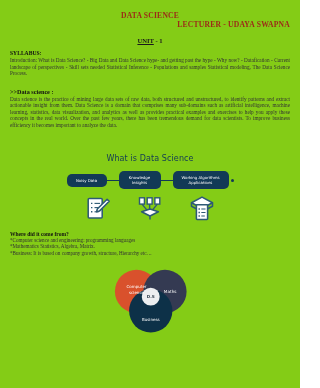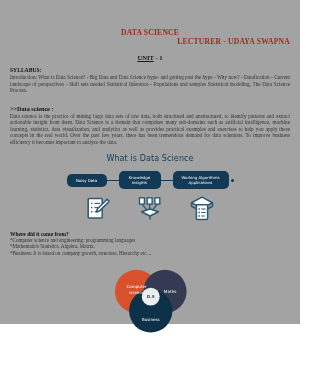--- a/index.html
+++ b/index.html
@@ -10,24 +10,24 @@
   body {
     width: 300px;
     height: 388px;
     overflow: hidden;
     font-family: "Liberation Serif", serif;
     color: #222222;
   }
   .page {
     position: relative;
     width: 300px;
-    height: 324px;
-    background: #a3a3a3;
+    height: 388px;
+    background: #84cc16;
     box-sizing: border-box;
-    padding: 28px 10px 0 10px;
+    padding: 11px 10px 0 10px;
   }
 
   
   .doc-title {
     text-align: center;
     color: #9c2b18;
     font-weight: bold;
     font-size: 7.6px;
     line-height: 9.4px;
     letter-spacing: 0.2px;
@@ -78,21 +78,21 @@
     color: #111111;
   }
   .bullets {
     font-size: 5.1px;
     line-height: 6.3px;
     color: #333333;
   }
 
   
   .info-block {
-    margin-top: 9px;
+    margin-top: 26px;
     text-align: center;
   }
   .info-title {
     font-family: "DejaVu Sans", sans-serif;
     font-size: 8px;
     color: #1b3a51;
     letter-spacing: 0.1px;
     margin-bottom: 8px;
   }
   .flow {

